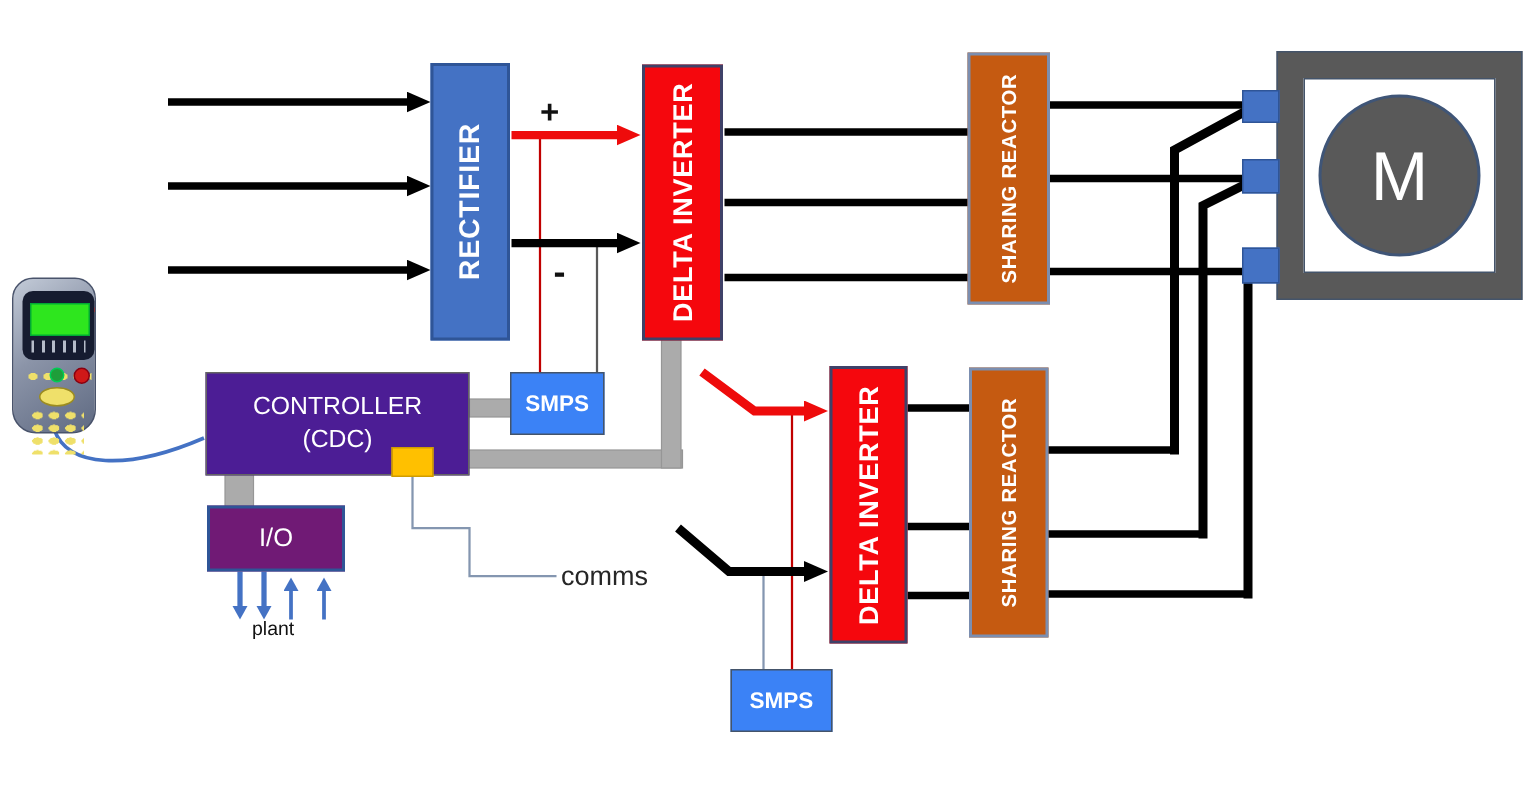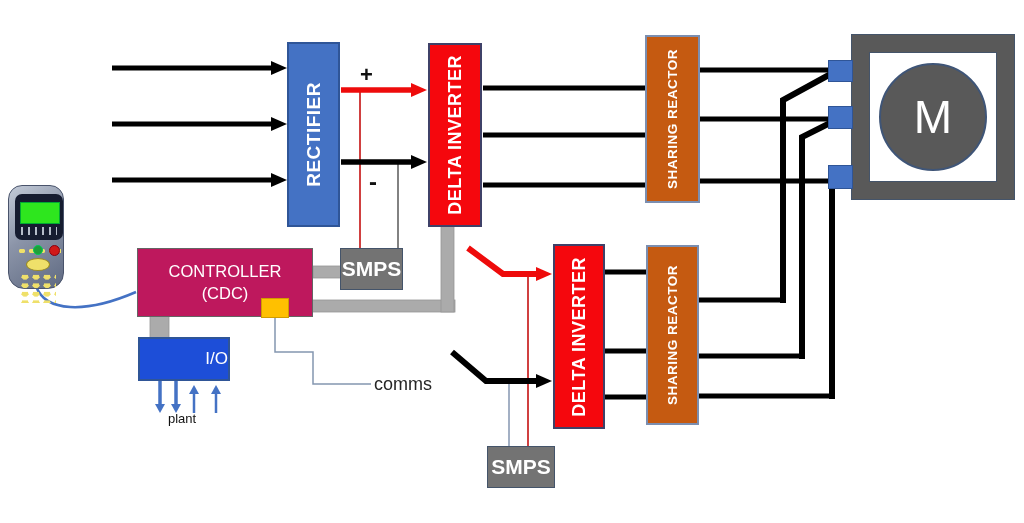--- a/index.html
+++ b/index.html
@@ -4,24 +4,24 @@
 <style>
   html,body{margin:0;padding:0;background:#fff;}
   #canvas{position:relative;width:1024px;height:523px;background:#ffffff;overflow:hidden;
           font-family:"Liberation Sans",sans-serif;}
   svg{position:absolute;left:0;top:0;z-index:1;}
   .block{position:absolute;z-index:2;display:flex;align-items:center;justify-content:center;box-sizing:border-box;}
   .vtext{writing-mode:vertical-rl;transform:rotate(180deg);color:#fff;font-weight:600;letter-spacing:.5px;white-space:nowrap;}
   .rect-blue{background:#4472C4;border:2px solid #2F5597;}
   .inv-red{background:#F5070D;border:2px solid #3F4168;}
   .reactor{background:#C55A11;border:2px solid #7B8EB0;}
-  .ctrl{background:#be185d;border:1.5px solid #646464;color:#fff;text-align:center;
+  .ctrl{background:#4c1d95;border:1.5px solid #646464;color:#fff;text-align:center;
         font-size:16.5px;line-height:1.3;flex-direction:column;font-weight:400;}
-  .smps{background:#737373;border:1.5px solid #44546A;color:#fff;font-size:21px;font-weight:600;}
-  .io{background:#1d4ed8;border:2px solid #2F5597;color:#fff;font-size:17px;font-weight:400;justify-content:flex-end;}
+  .smps{background:#3b82f6;border:1.5px solid #44546A;color:#fff;font-size:15px;font-weight:600;}
+  .io{background:#701a75;border:2px solid #2F5597;color:#fff;font-size:17px;font-weight:400;}
   .port{position:absolute;z-index:3;background:#FFC000;border:1px solid #D09C00;box-sizing:border-box;}
   .tab{position:absolute;z-index:3;background:#4472C4;border:1px solid #2F5597;box-sizing:border-box;}
   .annot{position:absolute;z-index:3;color:#111;}
   
   #motor-frame{position:absolute;left:851px;top:34px;width:164px;height:166px;background:#595959;
                border:1px solid #44546A;box-sizing:border-box;z-index:2;}
   #motor-inner{position:absolute;left:17px;top:17px;right:17px;bottom:17px;background:#fff;border:1px solid #44546A;}
   #motor-circle{position:absolute;left:50%;top:50%;width:108px;height:108px;margin:-54px 0 0 -54px;
                 border-radius:50%;background:#595959;border:2px solid #3F5577;box-sizing:border-box;
                 display:flex;align-items:center;justify-content:center;color:#fff;font-size:46px;font-weight:400;}

